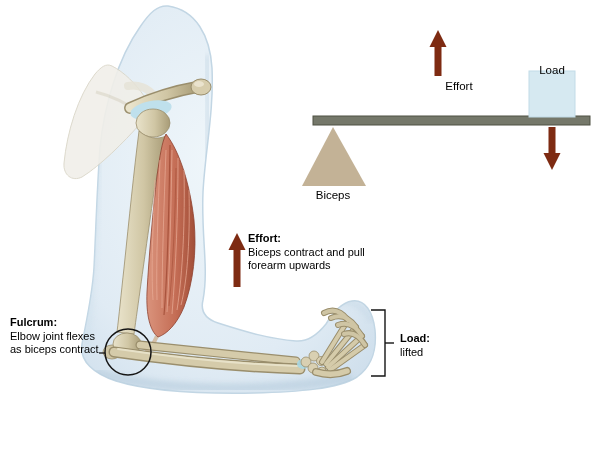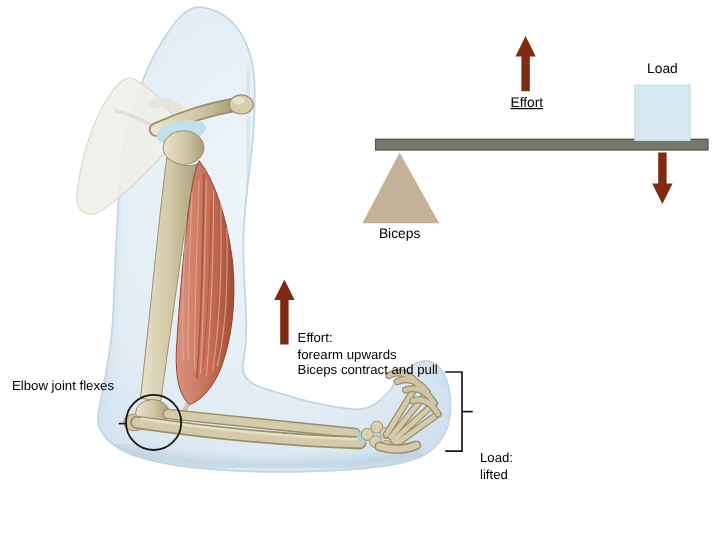--- a/index.html
+++ b/index.html
@@ -14,21 +14,21 @@
   .lever-lbl{
     position:absolute;
     font-size:11.5px;line-height:13px;color:#000;
     text-align:center;
   }
   .ann{
     position:absolute;
     font-size:11px;line-height:13.5px;color:#000;
     white-space:nowrap;
   }
-  .ann .hd{display:block;font-weight:400;margin-top:44px;}
+  .ann .hd{display:block;font-weight:700;}
   .ann .ln{display:block;}
 </style>
 </head>
 <body>
 
 <div class="canvas">
 
   <svg width="600" height="450" viewBox="0 0 600 450">
     <defs>
       <linearGradient id="boneGrad" x1="0" y1="0" x2="1" y2="0">
@@ -179,32 +179,34 @@
     <polygon points="552,170 543.5,153 548.5,153 548.5,127 555.5,127 555.5,153 560.5,153" fill="#7e2b12"></polygon>
 
     <polygon points="237,233 228.5,250 233.5,250 233.5,287 240.5,287 240.5,250 245.5,250" fill="#7e2b12"></polygon>
 
     <g fill="none" stroke="#151515" stroke-width="1.4">
       <path d="M 371,310 L 385,310 L 385,376 L 371,376"></path>
       <line x1="385" y1="343" x2="394" y2="343"></line>
     </g>
   </svg>
 
-  <div class="lever-lbl" style="left:413px;top:80px;width:52px;text-decoration:underline;">Effort</div>
-  <div class="lever-lbl" style="left:526px;top:52px;width:52px;">Load</div>
+  <div class="lever-lbl" style="left:433px;top:80px;width:52px;">Effort</div>
+  <div class="lever-lbl" style="left:526px;top:64px;width:52px;">Load</div>
   <div class="lever-lbl" style="left:302px;top:189px;width:62px;">Biceps</div>
 
   <div class="ann" style="left:248px;top:232px;">
     <span class="hd">Effort:</span>
+    <span class="ln">Biceps contract and pull</span>
     <span class="ln">forearm upwards</span>
-    <span class="ln">Biceps contract and pull</span>
   </div>
 
   <div class="ann" style="left:10px;top:316px;">
+    <span class="hd">Fulcrum:</span>
     <span class="ln">Elbow joint flexes</span>
+    <span class="ln">as biceps contract</span>
   </div>
 
   <div class="ann" style="left:400px;top:332px;">
     <span class="hd">Load:</span>
     <span class="ln">lifted</span>
   </div>
 
 </div>
 
 </body></html>

